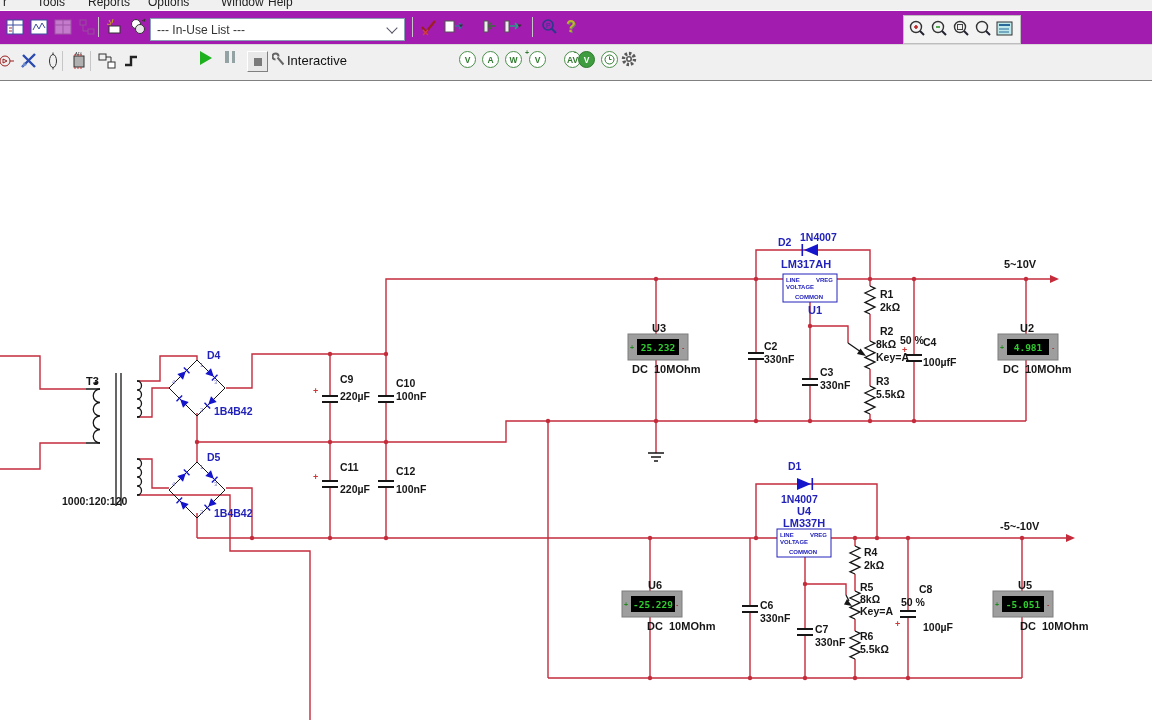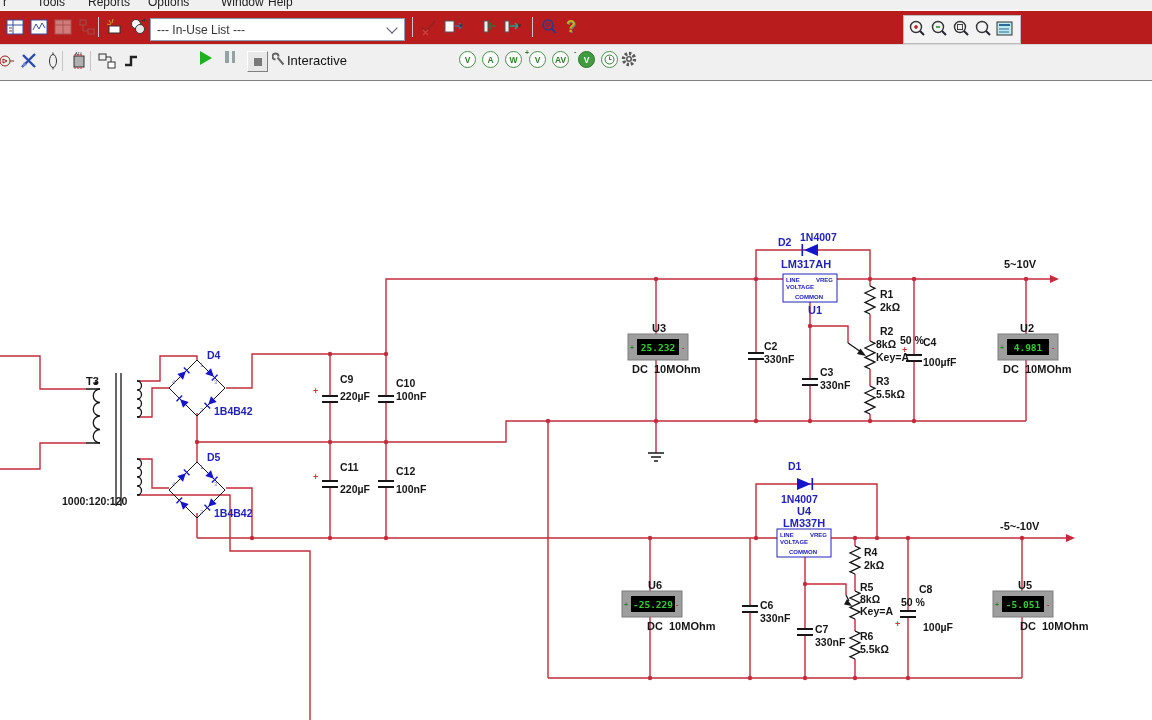--- a/index.html
+++ b/index.html
@@ -1,20 +1,20 @@
 <!DOCTYPE html>
 <html><head>
 <meta charset="utf-8">
 <style>
   html,body{margin:0;padding:0;background:#fff;font-family:"Liberation Sans",sans-serif;}
   #stage{position:relative;width:1152px;height:720px;overflow:hidden;background:#fff;}
   
   #menubar{position:absolute;left:0;top:0;width:1152px;height:10px;background:#f0f0f0;overflow:hidden;}
   #menubar .mi{position:absolute;top:-5px;font-size:12px;color:#222;}
-  #tb1{position:absolute;left:0;top:10px;width:1152px;height:34px;background:#b91c1c;border-top:1px solid #fdfdfd;}
+  #tb1{position:absolute;left:0;top:10px;width:1152px;height:34px;background:#a21caf;border-top:1px solid #fdfdfd;}
   #tb2{position:absolute;left:0;top:44px;width:1152px;height:35px;background:#f0f0f0;border-top:1px solid #d9d9d9;}
   .tbtn{position:absolute;top:5px;width:22px;height:22px;display:flex;align-items:center;justify-content:center;}
   .sep{position:absolute;top:6px;width:1px;height:20px;background:#c6c6c6;}
   #inuse{position:absolute;left:150px;top:7px;width:253px;height:21px;background:#fff;border:1px solid #8aa0b4;display:flex;align-items:center;}
   #inuse .txt{font-size:12px;color:#333;padding-left:6px;flex:1;}
   #inuse .chev{width:7px;height:7px;border-right:1.5px solid #556;border-bottom:1.5px solid #556;transform:rotate(45deg);margin-right:8px;margin-top:-3px;}
   #zoomgrp{position:absolute;left:903px;top:4px;width:116px;height:27px;border:1px solid #bdbdbd;background:#f3f3f3;}
   #zoomgrp .tbtn{top:2px;}
   .runbtn{position:absolute;top:6px;}
   #stopbtn{width:19px;height:19px;background:#e8e8e8;border-top:1px solid #fff;border-left:1px solid #fff;border-right:1px solid #808080;border-bottom:1px solid #808080;display:flex;align-items:center;justify-content:center;}
@@ -225,21 +225,21 @@
       </span>
     <span class="runbtn" style="left:272px;"><svg width="14" height="16">
           <path d="M11.5,13.5 L5.5,6.5 M6.5,5.5 a3,3 0 1 0 -3,3" stroke="#666" stroke-width="2" fill="none"></path>
         </svg></span>
     <span id="interactive-label">Interactive</span>
     <span class="pbadge" style="left:459px">V</span>
     <span class="pbadge" style="left:482px">A</span>
     <span class="pbadge" style="left:505px">W</span>
     <span class="psup" style="left:525px;top:4px">+</span>
     <span class="pbadge" style="left:529px">V</span>
-    <span class="pbadge" style="left:552px">AV</span>
+    <span class="pbadge" style="left:564px">AV</span>
     <span class="psup" style="left:574px;top:3px">-</span>
     <span class="pbadge filled" style="left:578px">V</span>
     <span class="pbadge" style="left:601px">
         <svg width="11" height="11">
           <circle cx="5.5" cy="5.5" r="4.5" fill="none" stroke="#2f7a2f"></circle>
           <path d="M5.5,5.5 v-3 M5.5,5.5 h2" stroke="#2f7a2f"></path>
         </svg>
       </span>
     <span class="tbtn" style="left:618px;top:3px">
         <svg width="18" height="18">

